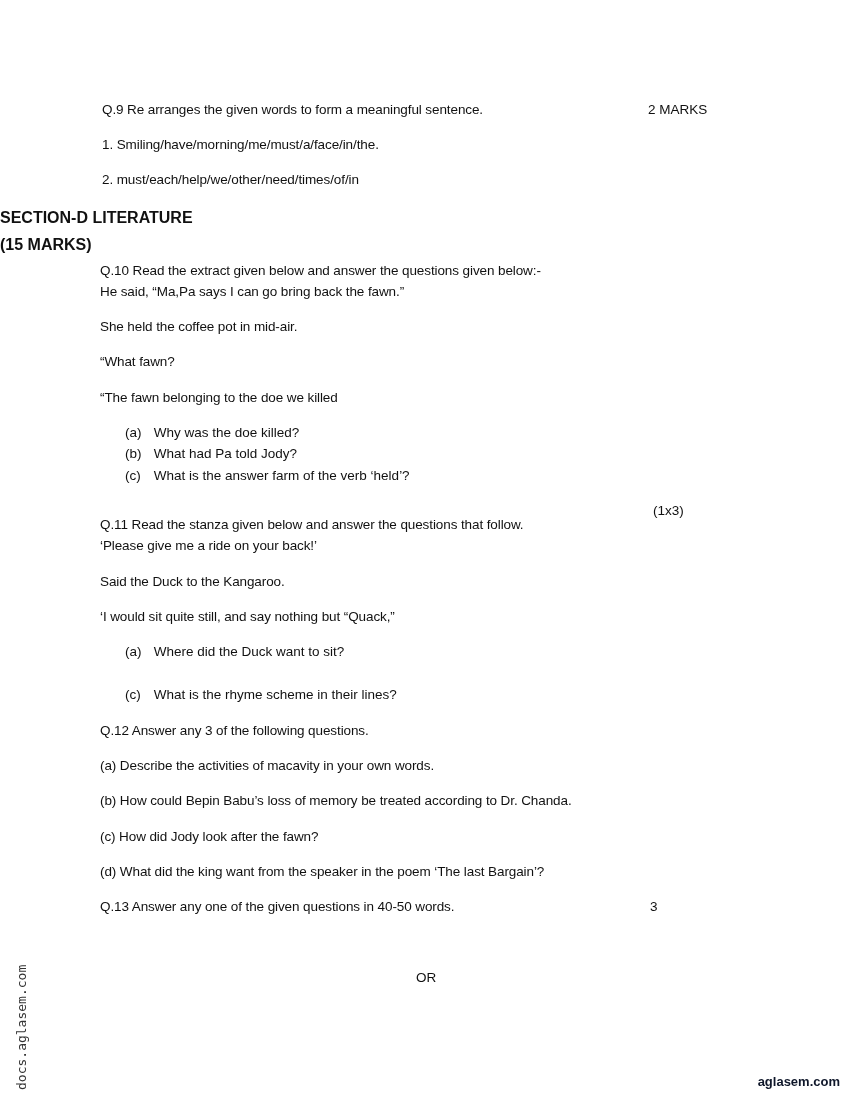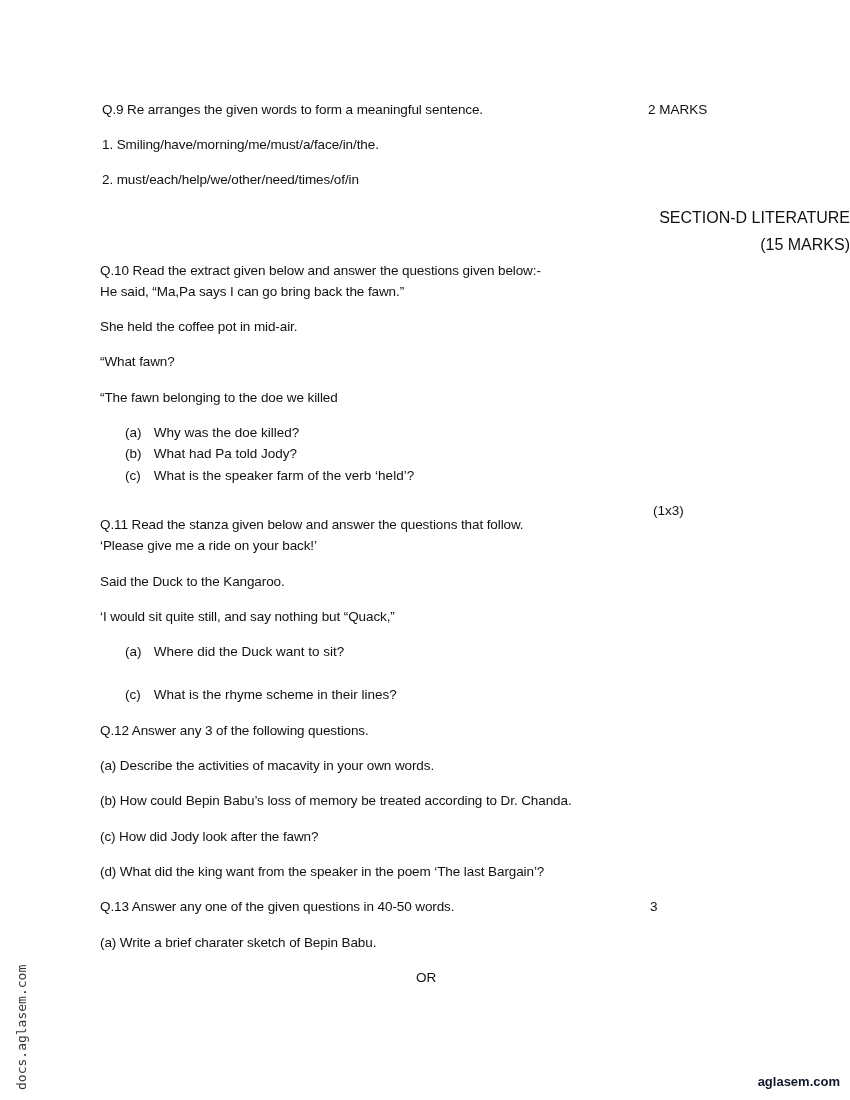--- a/index.html
+++ b/index.html
@@ -1,20 +1,20 @@
 <!DOCTYPE html>
 <html><head>
 <meta charset="utf-8">
 <style>
   html, body { margin: 0; padding: 0; background: #ffffff; }
   body { width: 850px; height: 1100px; position: relative; overflow: hidden;
          font-family: "Liberation Sans", sans-serif; color: #111; }
   .page { position: absolute; left: 0; top: 0; width: 850px; height: 1094px; }
   .line { position: absolute; font-size: 13.5px; white-space: nowrap; letter-spacing: -0.1px; }
-  .center { position: absolute; left: 0; width: 850px; text-align: right; font-weight: normal; font-size: 16px; }
+  .center { position: absolute; left: 0; width: 850px; text-align: left; font-weight: bold; font-size: 16px; }
   .marks { position: absolute; font-size: 13.5px; white-space: nowrap; }
   .sub { position: absolute; font-size: 13.5px; white-space: nowrap; }
   .sub .lbl { display: inline-block; width: 25px; }
   .watermark-side { position: absolute; left: 14px; top: 1090px; transform-origin: left top;
                     transform: rotate(-90deg); font-family: "DejaVu Sans Mono", monospace;
                     font-size: 13px; color: #333; white-space: nowrap; }
   .watermark-corner { position: absolute; right: 10px; top: 1074px; font-weight: bold;
                       font-size: 13px; color: #0f172a; }
 </style>
 </head>
@@ -39,21 +39,21 @@
   <div class="sub" style="left:125px; top:425px;">
     <span class="lbl">(a)</span>
     <span>Why was the doe killed?</span>
   </div>
   <div class="sub" style="left:125px; top:446px;">
     <span class="lbl">(b)</span>
     <span>What had Pa told Jody?</span>
   </div>
   <div class="sub" style="left:125px; top:468px;">
     <span class="lbl">(c)</span>
-    <span>What is the speaker farm of the verb ‘held’?</span>
+    <span>What is the answer farm of the verb ‘held’?</span>
   </div>
 
   <div class="line" style="left:100px; top:517px;">Q.11 Read the stanza given below and answer the questions that follow.</div>
   <div class="marks" style="left:653px; top:503px;">(1x3)</div>
   <div class="line" style="left:100px; top:538px;">‘Please give me a ride on your back!’</div>
   <div class="line" style="left:100px; top:574px;">Said the Duck to the Kangaroo.</div>
   <div class="line" style="left:100px; top:609px;">‘I would sit quite still, and say nothing but “Quack,”</div>
 
   <div class="sub" style="left:125px; top:644px;">
     <span class="lbl">(a)</span>
@@ -65,18 +65,17 @@
   </div>
 
   <div class="line" style="left:100px; top:723px;">Q.12 Answer any 3 of the following questions.</div>
   <div class="line" style="left:100px; top:758px;text-align:center;">(a) Describe the activities of macavity in your own words.</div>
   <div class="line" style="left:100px; top:793px;">(b) How could Bepin Babu’s loss of memory be treated according to Dr. Chanda.</div>
   <div class="line" style="left:100px; top:829px;">(c) How did Jody look after the fawn?</div>
   <div class="line" style="left:100px; top:864px;">(d) What did the king want from the speaker in the poem ‘The last Bargain’?</div>
 
   <div class="line" style="left:100px; top:899px;">Q.13 Answer any one of the given questions in 40-50 words.</div>
   <div class="marks" style="left:650px; top:899px;">3</div>
-  <div class="line" style="left:100px; top:935px;">(a) Write a brief charater sketch of Bepin Babu.</div>
   <div class="line" style="left:416px; top:970px;">OR</div>
 
   <div class="watermark-side">docs.aglasem.com</div>
   <div class="watermark-corner">aglasem.com</div>
 </div>
 
 </body></html>

